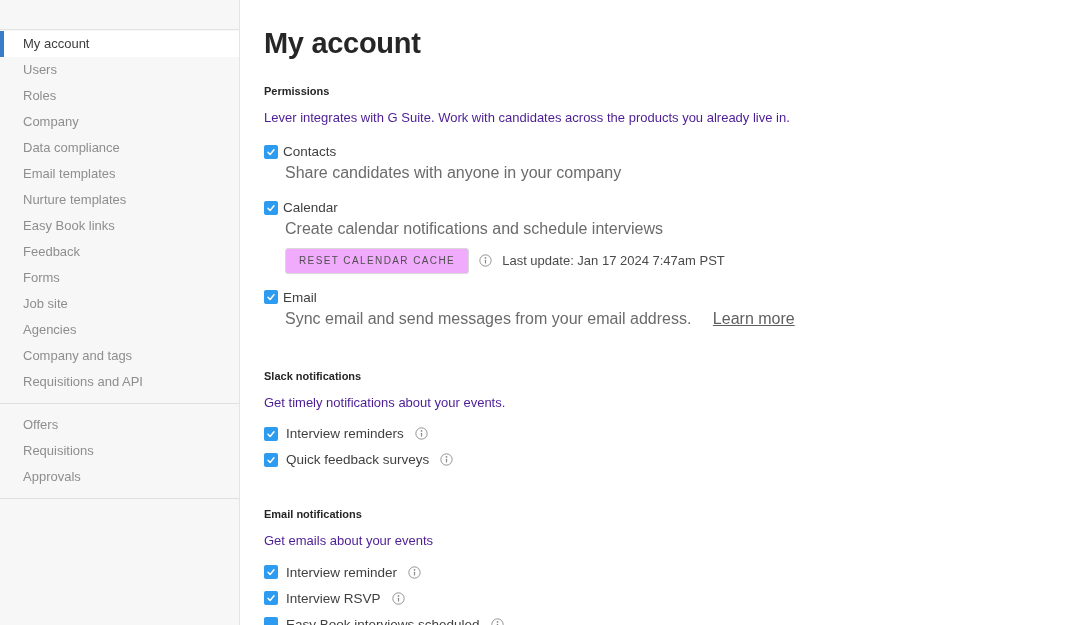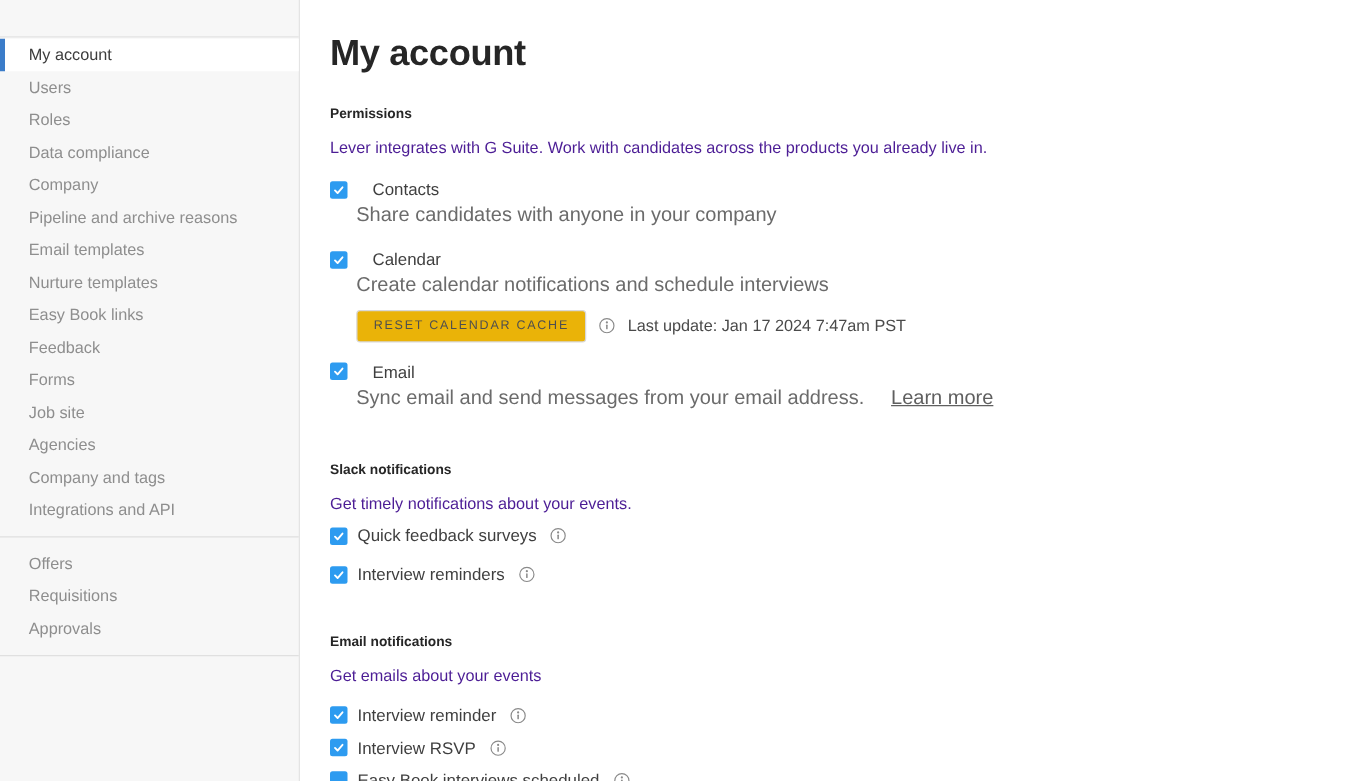--- a/index.html
+++ b/index.html
@@ -55,21 +55,21 @@
   }
   h2.mt-lg { margin-top: 40px; }
   p.section-desc {
     margin: 12px 0 0 0; font-size: 13px; color: #4c1d95; line-height: 1.25;
   }
 
   .perm-item { margin-top: 15px; }
   .perm-item.first { margin-top: 17px; }
 
   .check-row {
-    display: flex; align-items: center; gap: 20px;
+    display: flex; align-items: center; gap: 5px;
     height: 17px; cursor: pointer;
   }
   .checkbox {
     width: 14px; height: 14px; flex: 0 0 14px;
     background: #2d9bf0; border-radius: 2px;
     display: inline-flex; align-items: center; justify-content: center;
     cursor: pointer;
   }
   .checkbox svg { display: block; }
   .check-label { font-size: 13.5px; color: #3f3f3f; }
@@ -82,53 +82,52 @@
   }
 
   .button-row {
     margin: 8px 0 0 21px;
     display: flex; align-items: center; gap: 10px;
   }
   .reset-btn {
     font-family: "Liberation Sans", sans-serif;
     font-size: 10px; letter-spacing: 1.4px; color: #4f4f4f;
     text-transform: uppercase;
-    background: #eab308; border: 1px solid #d8d8d8; border-radius: 3px;
+    background: #f0abfc; border: 1px solid #d8d8d8; border-radius: 3px;
     padding: 7px 13px; cursor: pointer; line-height: 1;
   }
   .info-icon { display: inline-flex; cursor: pointer; }
   .last-update { font-size: 13px; color: #4a4a4a; }
 
   .notif-row { margin-top: 9px; }
   .notif-row.first { margin-top: 14px; }
   .notif-row .check-row { gap: 8px; }
   .notif-row .info-icon { margin-left: 3px; }
 </style>
 </head>
 <body>
 
 <div class="sidebar">
   <div class="sidebar-top"></div>
 
   <nav class="nav-group first">
     <div class="nav-item selected">My account</div>
     <div class="nav-item">Users</div>
     <div class="nav-item">Roles</div>
+    <div class="nav-item">Company</div>
     <div class="nav-item">Data compliance</div>
-    <div class="nav-item">Company</div>
-    <div class="nav-item">Pipeline and archive reasons</div>
     <div class="nav-item">Email templates</div>
     <div class="nav-item">Nurture templates</div>
     <div class="nav-item">Easy Book links</div>
     <div class="nav-item">Feedback</div>
     <div class="nav-item">Forms</div>
     <div class="nav-item">Job site</div>
     <div class="nav-item">Agencies</div>
     <div class="nav-item">Company and tags</div>
-    <div class="nav-item">Integrations and API</div>
+    <div class="nav-item">Requisitions and API</div>
   </nav>
 
   <div class="nav-divider"></div>
 
   <nav class="nav-group">
     <div class="nav-item">Offers</div>
     <div class="nav-item">Requisitions</div>
     <div class="nav-item">Approvals</div>
   </nav>
 
@@ -191,46 +190,46 @@
         <span>Sync email and send messages from your email address.</span>
         <a class="learn-more">Learn more</a>
       </div>
     </div>
   </section>
 
   <section>
     <h2 class="section-heading mt-lg">Slack notifications</h2>
     <p class="section-desc">Get timely notifications about your events.</p>
 
+    <div class="notif-row first">
+      <div class="check-row">
+        <span class="checkbox" role="checkbox" aria-checked="true">
+          <svg width="10" height="10" viewBox="0 0 12 12">
+              <path d="M2.4 6.4 L4.9 8.9 L9.6 3.4" stroke="#ffffff" stroke-width="1.8" fill="none" stroke-linecap="round" stroke-linejoin="round"></path>
+            </svg>
+        </span>
+        <span class="check-label">Interview reminders</span>
+        <span class="info-icon">
+          <svg width="13" height="13" viewBox="0 0 14 14">
+              <circle cx="7" cy="7" r="6.1" fill="none" stroke="#8a8a8a" stroke-width="1"></circle>
+              <circle cx="7" cy="4.2" r="0.95" fill="#8a8a8a"></circle>
+              <rect x="6.35" y="6.1" width="1.3" height="4.1" rx="0.6" fill="#8a8a8a"></rect>
+            </svg>
+        </span>
+      </div>
+    </div>
+
     <div class="notif-row">
       <div class="check-row">
         <span class="checkbox" role="checkbox" aria-checked="true">
           <svg width="10" height="10" viewBox="0 0 12 12">
               <path d="M2.4 6.4 L4.9 8.9 L9.6 3.4" stroke="#ffffff" stroke-width="1.8" fill="none" stroke-linecap="round" stroke-linejoin="round"></path>
             </svg>
         </span>
         <span class="check-label">Quick feedback surveys</span>
-        <span class="info-icon">
-          <svg width="13" height="13" viewBox="0 0 14 14">
-              <circle cx="7" cy="7" r="6.1" fill="none" stroke="#8a8a8a" stroke-width="1"></circle>
-              <circle cx="7" cy="4.2" r="0.95" fill="#8a8a8a"></circle>
-              <rect x="6.35" y="6.1" width="1.3" height="4.1" rx="0.6" fill="#8a8a8a"></rect>
-            </svg>
-        </span>
-      </div>
-    </div>
-
-    <div class="notif-row first">
-      <div class="check-row">
-        <span class="checkbox" role="checkbox" aria-checked="true">
-          <svg width="10" height="10" viewBox="0 0 12 12">
-              <path d="M2.4 6.4 L4.9 8.9 L9.6 3.4" stroke="#ffffff" stroke-width="1.8" fill="none" stroke-linecap="round" stroke-linejoin="round"></path>
-            </svg>
-        </span>
-        <span class="check-label">Interview reminders</span>
         <span class="info-icon">
           <svg width="13" height="13" viewBox="0 0 14 14">
               <circle cx="7" cy="7" r="6.1" fill="none" stroke="#8a8a8a" stroke-width="1"></circle>
               <circle cx="7" cy="4.2" r="0.95" fill="#8a8a8a"></circle>
               <rect x="6.35" y="6.1" width="1.3" height="4.1" rx="0.6" fill="#8a8a8a"></rect>
             </svg>
         </span>
       </div>
     </div>
   </section>

